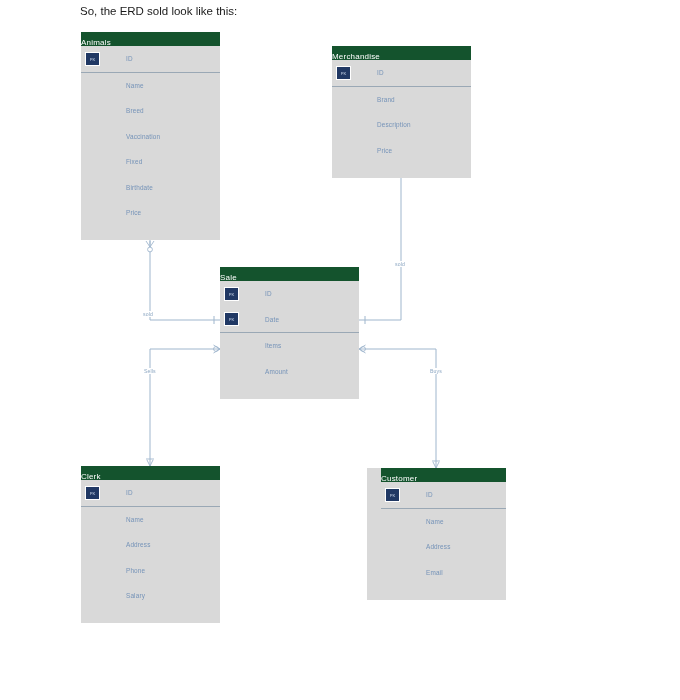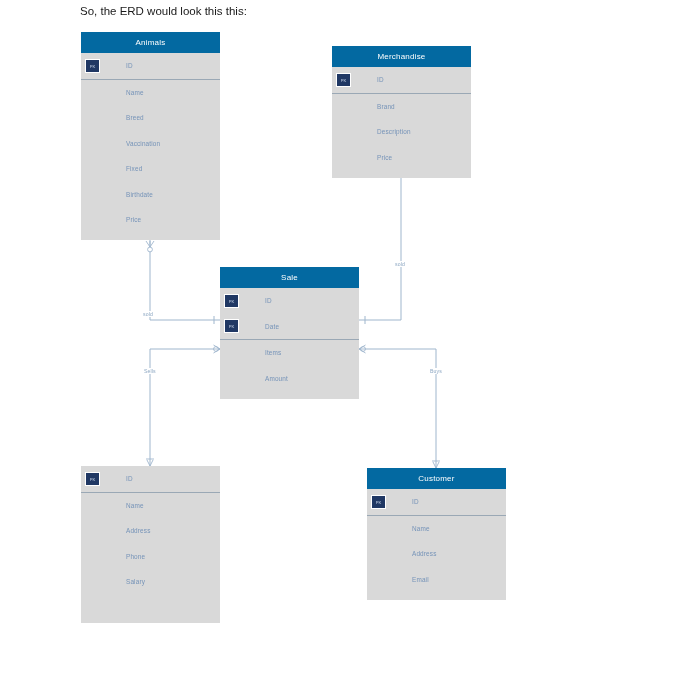--- a/index.html
+++ b/index.html
@@ -52,26 +52,25 @@
     letter-spacing: 0.1px;
   }
 
   
   .entity {
     position: absolute;
     background: #d9d9d9;
     box-sizing: border-box;
   }
   .entity-header {
-    background: #0369a1;
+    background: #14532d;
     color: #ffffff;
     font-size: 8px;
-    text-align: center;
     line-height: 21px;
-    height: 21px;
+    height: 14px;
     font-family: "Liberation Sans", sans-serif;
     letter-spacing: 0.2px;
   }
   .entity-body {
     position: relative;
   }
   .attr-row {
     position: relative;
     height: 25.5px;
     display: flex;
@@ -103,21 +102,21 @@
     color: #7593b8;
     font-family: "Liberation Sans", sans-serif;
     letter-spacing: 0.15px;
   }
 </style>
 </head>
 <body>
 
 <div id="canvas">
 
-  <div class="intro-text">So, the ERD would look this this:</div>
+  <div class="intro-text">So, the ERD sold look like this:</div>
 
   <svg id="wires" viewBox="0 0 680 700" width="680" height="700">
     <defs>
       <g id="crow-left">
         <path d="M0,0 L6,-4 M0,0 L6,0 M0,0 L6,4" stroke="#9fb6cd" stroke-width="0.9" fill="none"></path>
       </g>
     </defs>
 
     <g>
       <path d="M150,240 L150,320 L220,320" stroke="#9fb6cd" stroke-width="1" fill="none"></path>
@@ -218,41 +217,42 @@
       <div class="attr-row">
         <span class="attr-name">Items</span>
       </div>
       <div class="attr-row">
         <span class="attr-name">Amount</span>
       </div>
     </div>
   </div>
 
   <div class="entity" style="left:81px; top:466px; width:139px; height:157px;">
+    <div class="entity-header">Clerk</div>
     <div class="entity-body">
       <div class="attr-row pk-sep">
         <span class="pk-badge">PK</span>
         <span class="attr-name">ID</span>
       </div>
       <div class="attr-row">
         <span class="attr-name">Name</span>
       </div>
       <div class="attr-row">
         <span class="attr-name">Address</span>
       </div>
       <div class="attr-row">
         <span class="attr-name">Phone</span>
       </div>
       <div class="attr-row">
         <span class="attr-name">Salary</span>
       </div>
     </div>
   </div>
 
-  <div class="entity" style="left:367px; top:468px; width:139px; height:132px;">
+  <div class="entity" style="left:367px; top:468px; width:139px; height:132px;padding-left:14px;">
     <div class="entity-header">Customer</div>
     <div class="entity-body">
       <div class="attr-row pk-sep">
         <span class="pk-badge">PK</span>
         <span class="attr-name">ID</span>
       </div>
       <div class="attr-row">
         <span class="attr-name">Name</span>
       </div>
       <div class="attr-row">

